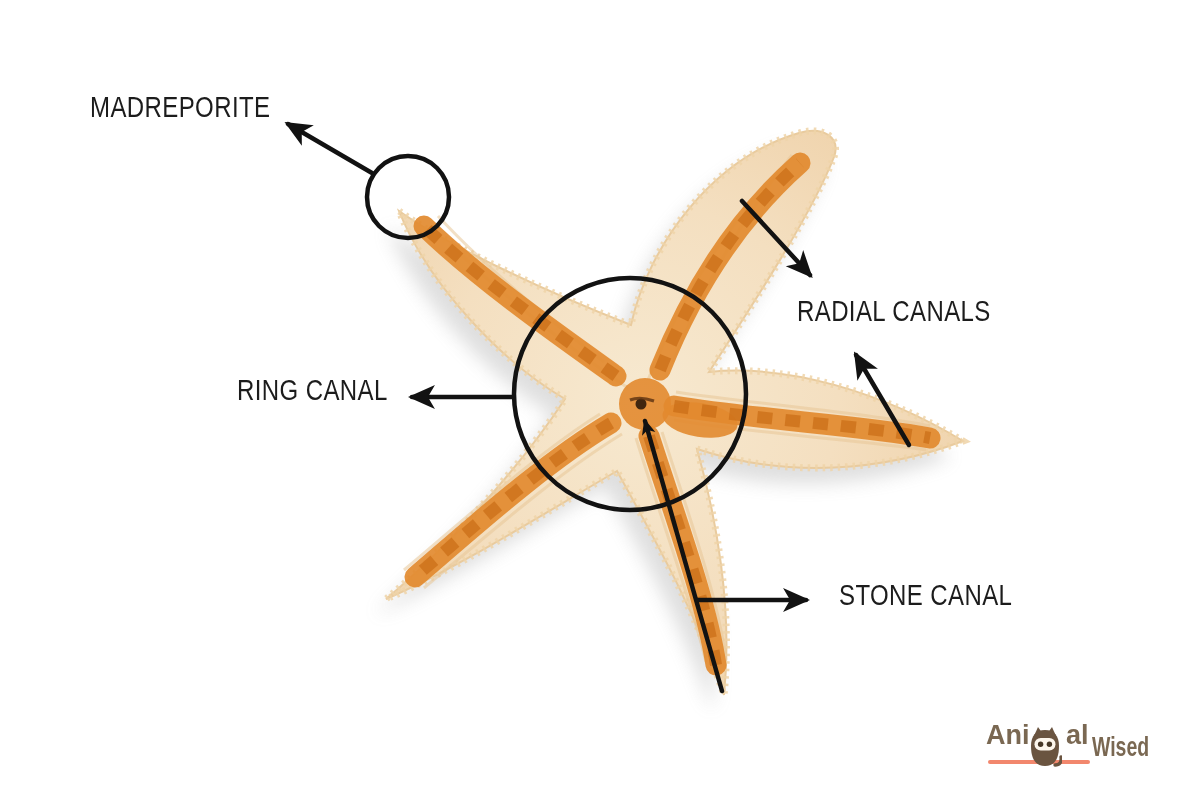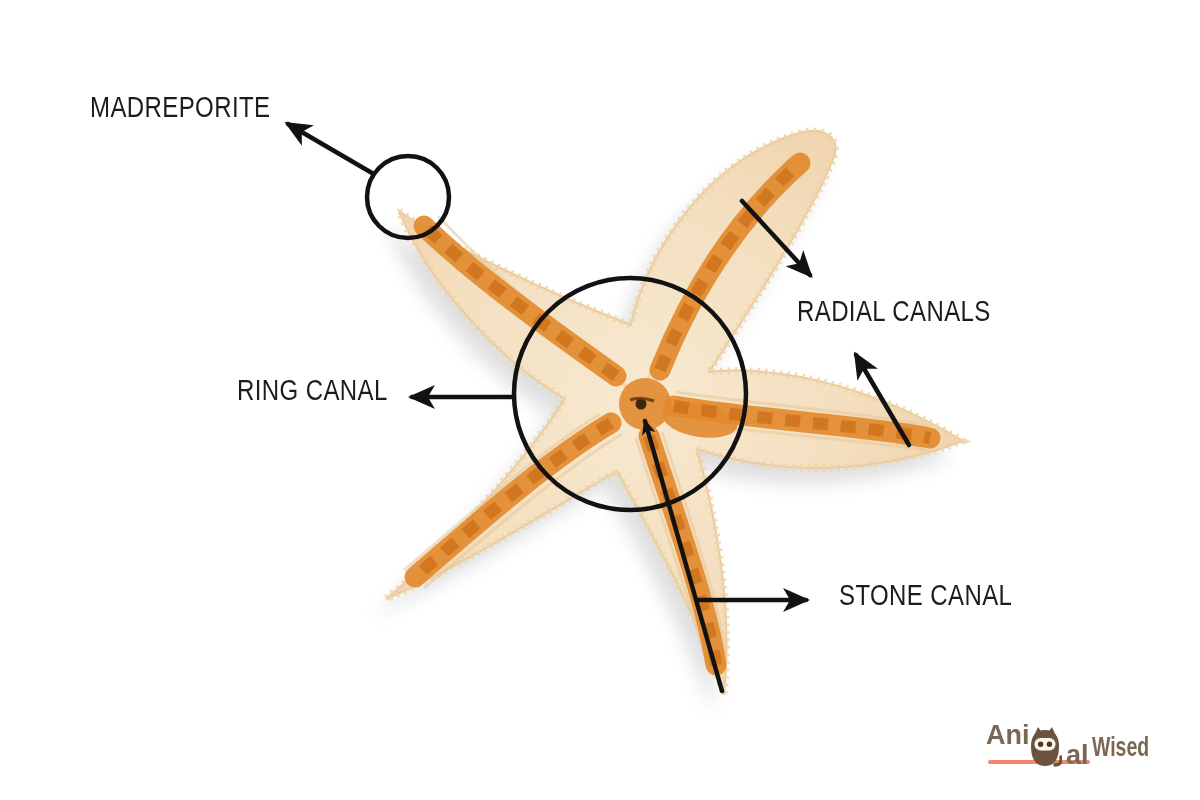--- a/index.html
+++ b/index.html
@@ -39,21 +39,21 @@
   
   .diagram-label{
     position:absolute;white-space:nowrap;color:var(--label-text);
     font-size:30px;line-height:1;font-weight:500;letter-spacing:.5px;
     transform:scaleX(.8);transform-origin:left top;
   }
   
   .logo{position:absolute;left:986px;top:722px;width:170px;height:50px;}
   .logo span{position:absolute;color:var(--logo-text);font-weight:bold;line-height:1;font-size:27px;}
   .logo .logo-ani{left:0;top:0;}
-  .logo .logo-al{left:80px;top:20px;}
+  .logo .logo-al{left:80px;top:0;}
   .logo .logo-wised{left:106px;top:12px;transform:scaleX(.72);transform-origin:left top;}
   .logo .logo-underline{position:absolute;left:2px;top:38px;width:102px;height:4px;
     background:var(--logo-underline);border-radius:2px;}
   .logo .cat{position:absolute;left:42px;top:4px;}
 </style>
 </head>
 <body>
 
 <div class="canvas">
 

